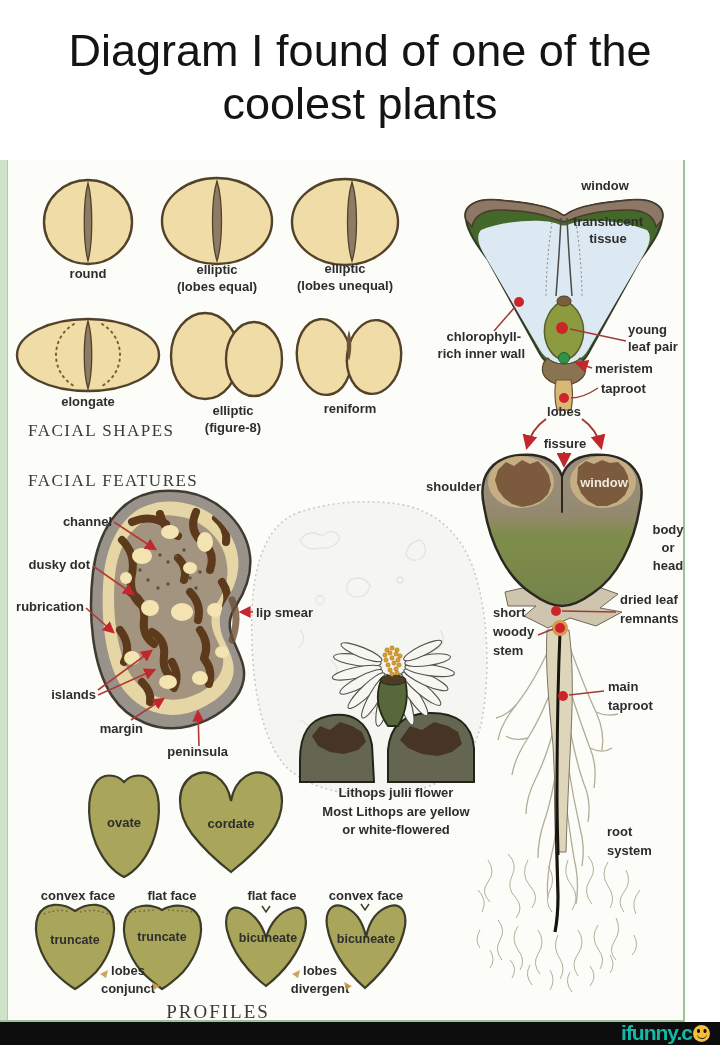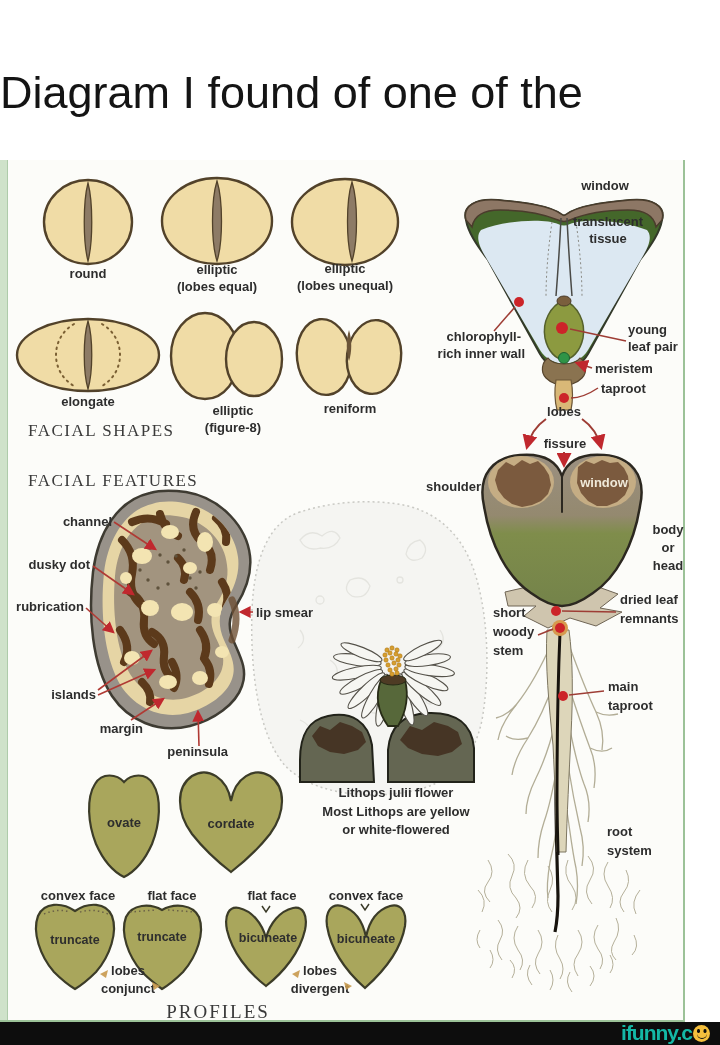--- a/index.html
+++ b/index.html
@@ -1,19 +1,19 @@
 <!DOCTYPE html>
 <html><head>
 <meta charset="utf-8">
 <style>
   html,body{margin:0;padding:0;background:#ffffff;}
   .page{position:relative;width:720px;height:1045px;overflow:hidden;background:#ffffff;
         font-family:"Liberation Sans",sans-serif;}
   .title-block{position:absolute;top:0;left:0;width:720px;height:160px;background:#ffffff;
-        display:flex;flex-direction:row;justify-content:flex-start;align-items:center;padding-top:24px;box-sizing:border-box;}
+        display:flex;flex-direction:column;justify-content:flex-start;align-items:center;padding-top:24px;box-sizing:border-box;}
   .title-line{font-size:45px;line-height:53px;color:#141414;font-weight:400;letter-spacing:0px;text-align:center;}
   .diagram{position:absolute;top:160px;left:0;width:720px;height:862px;background:#fcfcf9;}
   .edge-left{position:absolute;left:0;top:0;width:7px;height:862px;background:#cfe2ca;border-right:1px solid #aecbaa;}
   .edge-right{position:absolute;left:683px;top:0;width:2px;height:862px;background:#9cc298;}
   .edge-bottom{position:absolute;left:0;top:860px;width:684px;height:2px;background:#9cc298;}
   .right-margin{position:absolute;left:685px;top:0;width:35px;height:862px;background:#ffffff;}
   svg{position:absolute;top:0;left:0;}
   .lbl{font:600 13px "Liberation Sans",sans-serif;fill:#2d2d2d;}
   .lbl-sm{font:600 12.5px "Liberation Sans",sans-serif;fill:#2e2e2e;}
   .heading{font:400 17px "Liberation Serif",serif;fill:#3a3a3a;letter-spacing:1.5px;}
@@ -27,20 +27,21 @@
   .smiley::after{content:"";position:absolute;left:3.5px;top:6px;width:10px;height:7px;border:1.8px solid #0d0d0d;
         border-top:none;border-left:none;border-right:none;border-radius:0 0 8px 8px;}
 </style>
 </head>
 <body>
 
 <div class="page">
 
   <div class="title-block">
     <div class="title-line">Diagram I found of one of the</div>
+    <div class="title-line">coolest plants</div>
   </div>
 
   <div class="diagram">
     <div class="right-margin"></div>
     <div class="edge-left"></div>
     <div class="edge-right"></div>
     <div class="edge-bottom"></div>
 
     <svg width="720" height="862" viewBox="0 0 720 862">
       <defs>

